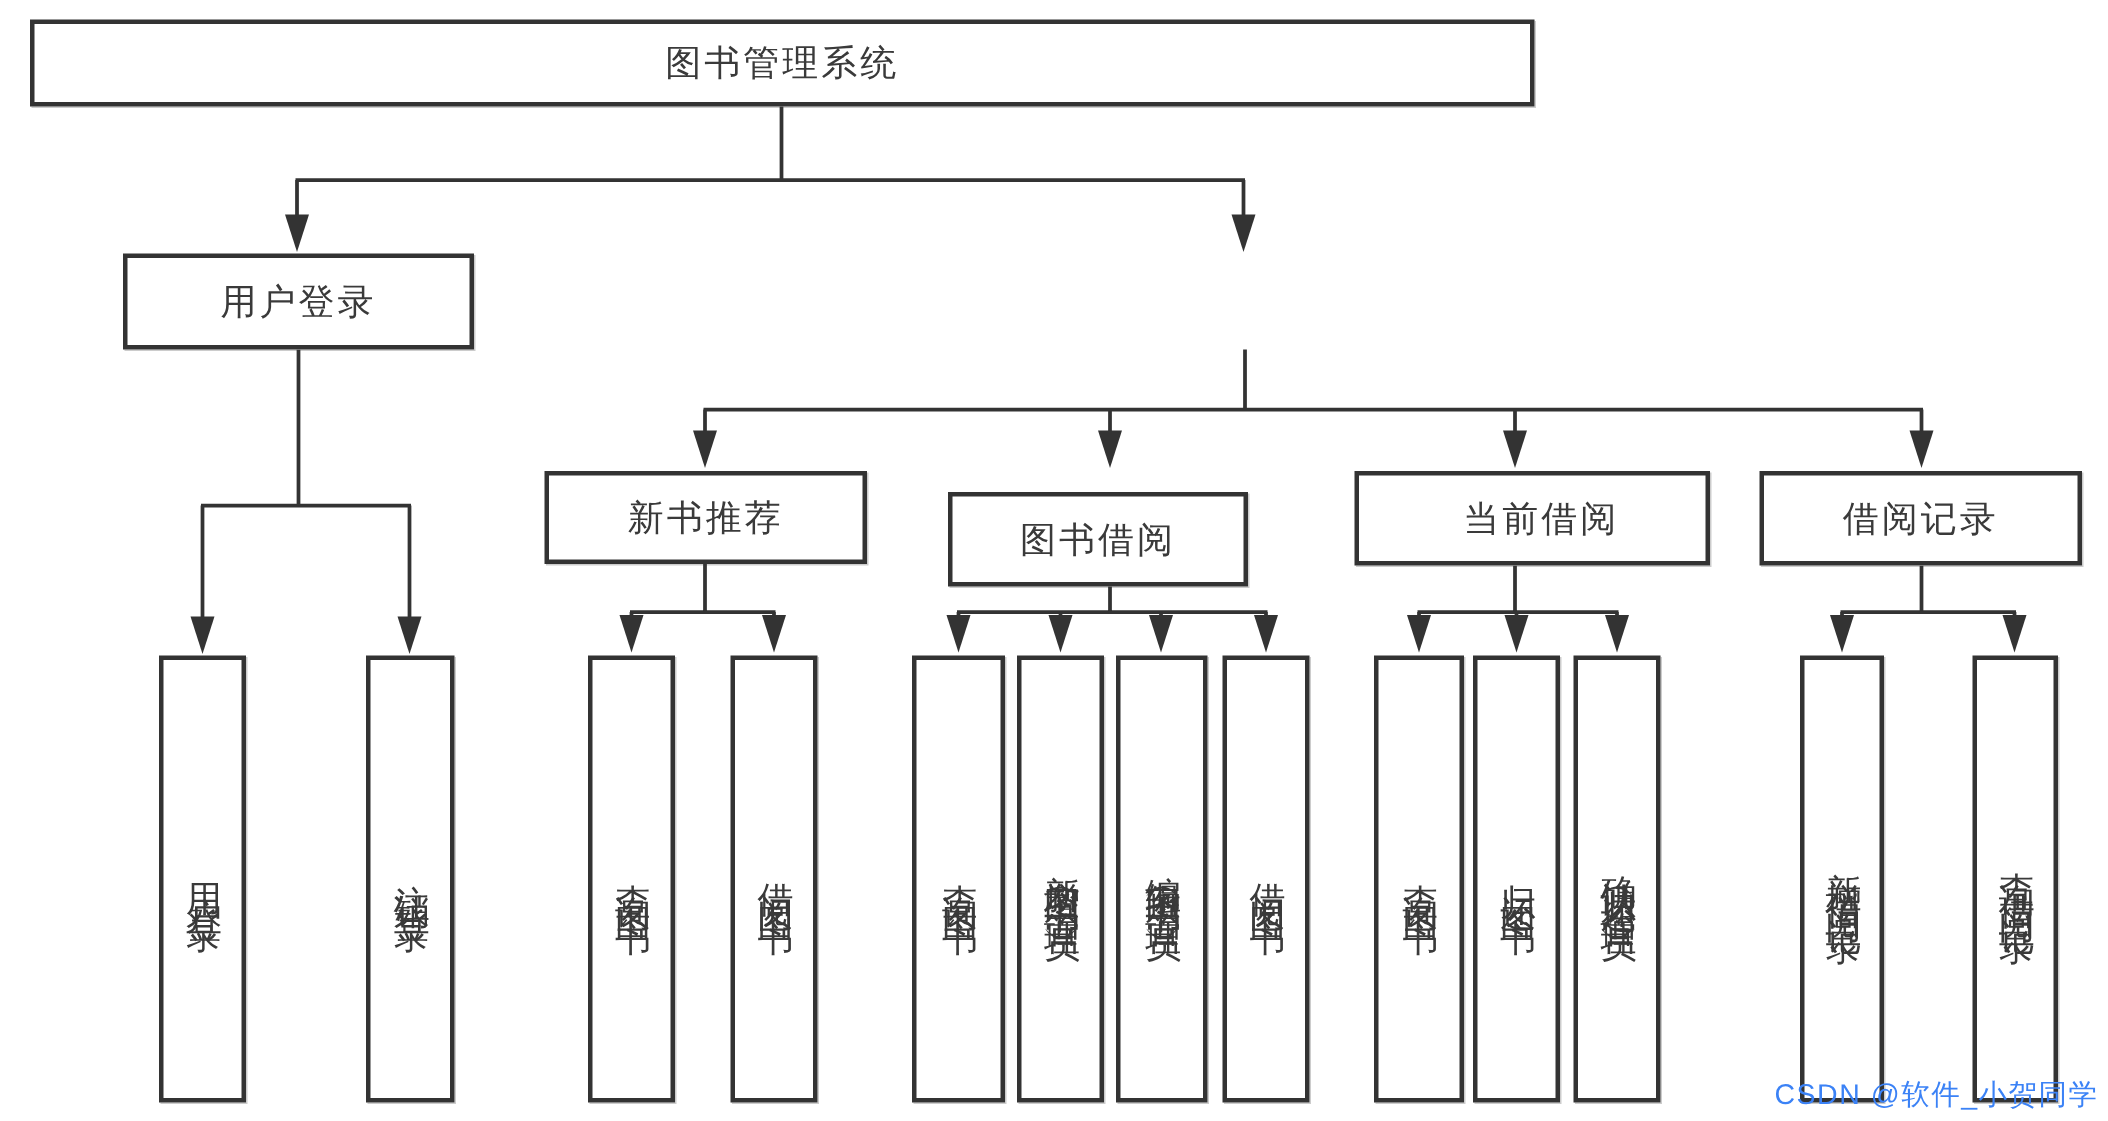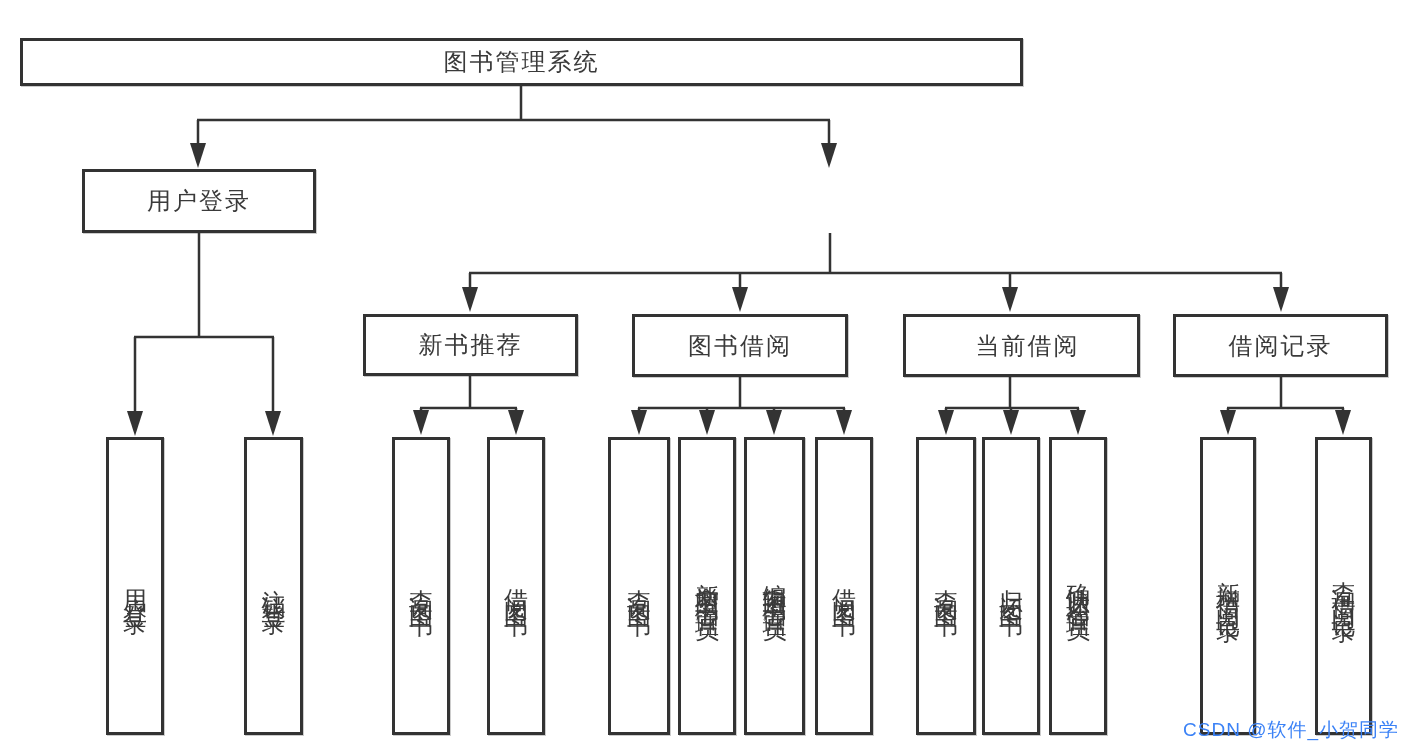--- a/index.html
+++ b/index.html
@@ -84,26 +84,26 @@
 
       <polygon points="938,410 954,410 946,435"></polygon>
       <polygon points="1003,410 1019,410 1011,435"></polygon>
       <polygon points="1070,410 1086,410 1078,435"></polygon>
 
       <polygon points="1220,410 1236,410 1228,435"></polygon>
       <polygon points="1335,410 1351,410 1343,435"></polygon>
     </g>
   </svg>
 
-  <div class="node hbox" style="left:20px;top:13px;width:1003px;height:48px;margin-top:25px;">图书管理系统</div>
+  <div class="node hbox" style="left:20px;top:13px;width:1003px;height:58px;">图书管理系统</div>
 
   <div class="node hbox" style="left:82px;top:169px;width:234px;height:64px;">用户登录</div>
 
   <div class="node hbox" style="left:363px;top:314px;width:215px;height:62px;">新书推荐</div>
-  <div class="node hbox" style="left:632px;top:314px;width:216px;height:63px;">图书借阅</div>
+  <div class="node hbox" style="left:632px;top:328px;width:200px;height:63px;">图书借阅</div>
   <div class="node hbox" style="left:903px;top:314px;width:237px;height:63px;padding-left:12px;">当前借阅</div>
   <div class="node hbox" style="left:1173px;top:314px;width:215px;height:63px;">借阅记录</div>
 
   <div class="node vbox" style="left:106px;top:437px;width:58px;height:298px;">
     <span>用户登录</span>
     </div>
   <div class="node vbox" style="left:244px;top:437px;width:59px;height:298px;">
     <span>注销登录</span>
     </div>
 

